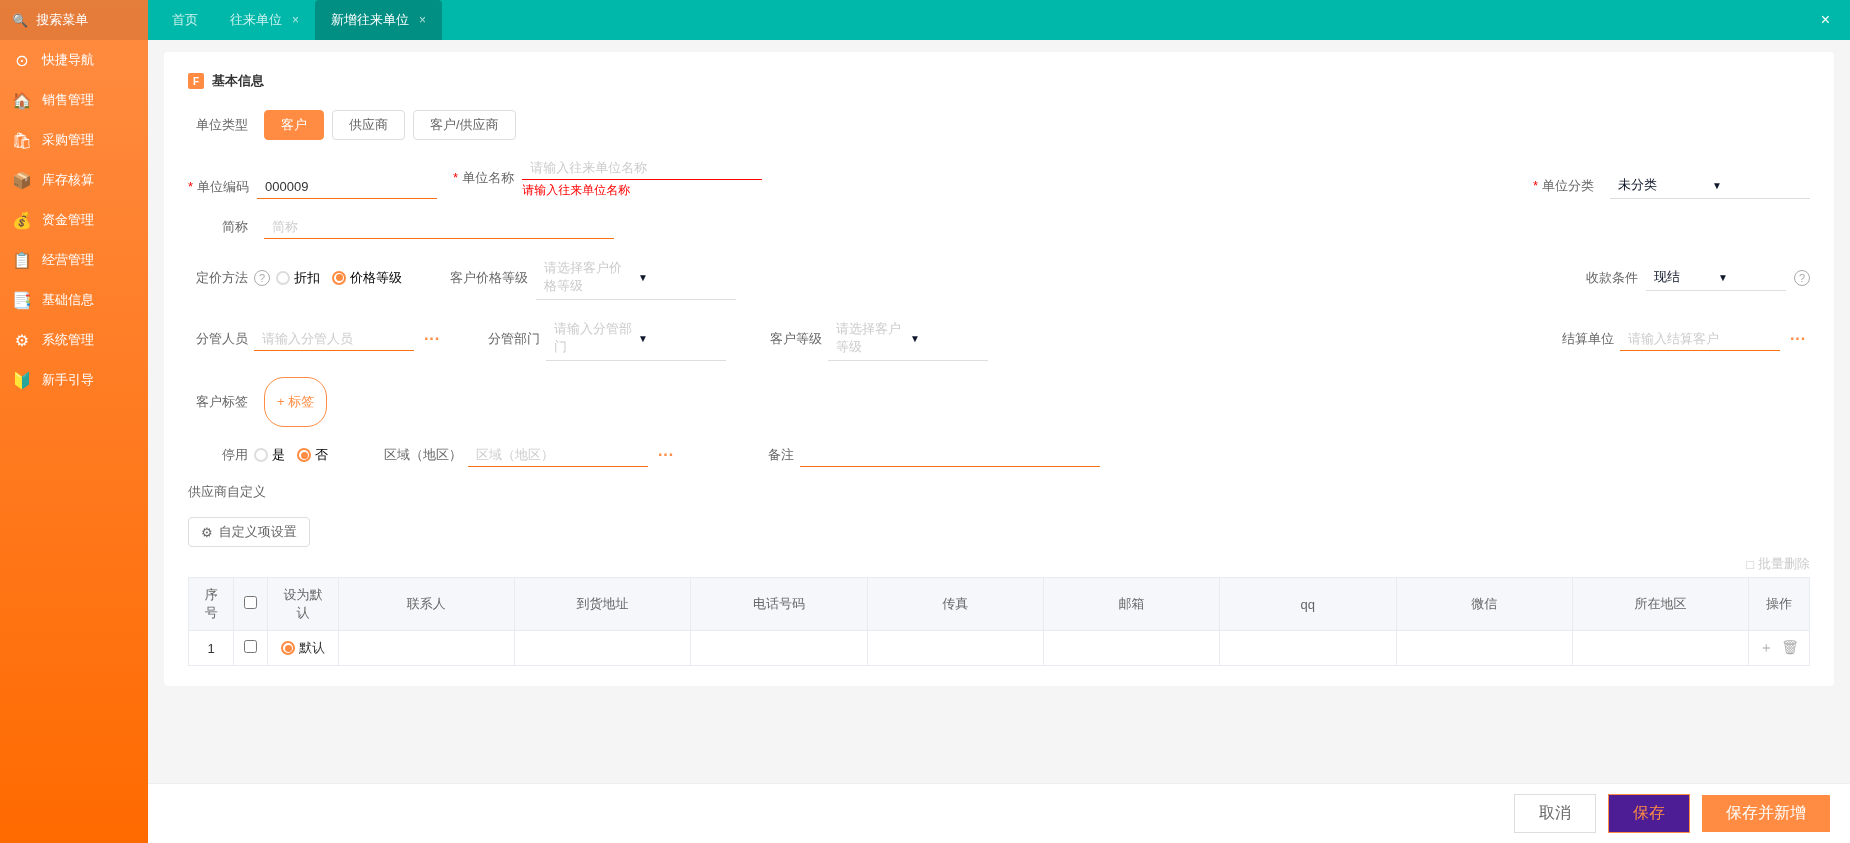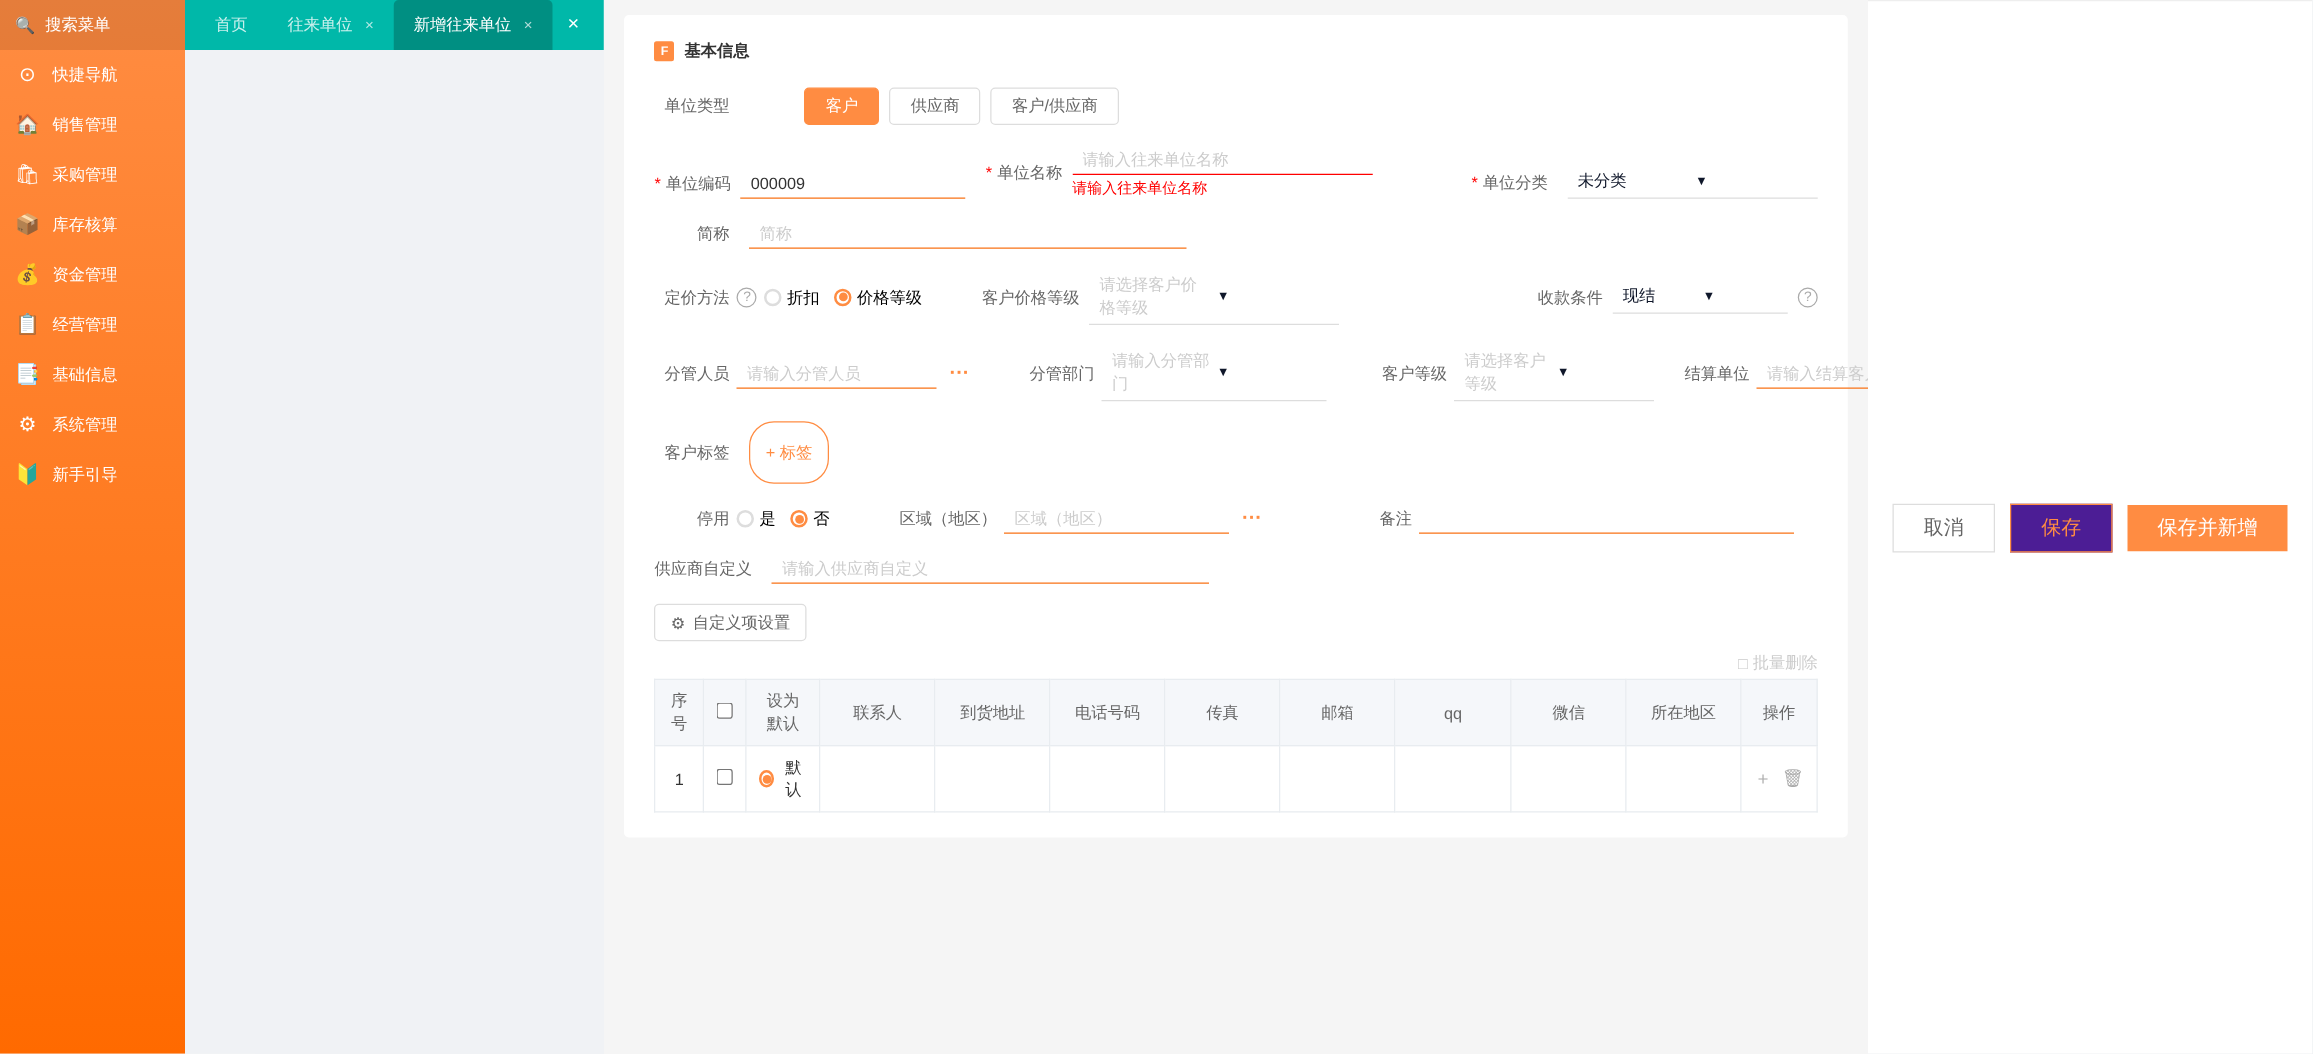--- a/index.html
+++ b/index.html
@@ -29,21 +29,21 @@
       align-items: center;
       padding: 10px 12px;
       gap: 10px;
       cursor: pointer;
       font-size: 13px;
       color: white;
     }
     .sidebar-icon { width: 20px; height: 20px; display: flex; align-items: center; justify-content: center; font-size: 16px; }
 
     
-    .main { flex: 1; display: flex; flex-direction: row; overflow: hidden; background: #f0f2f5; }
+    .main { flex: 1; display: flex; flex-direction: column; overflow: hidden; background: #f0f2f5; }
 
     
     .tab-bar {
       background: #00b8a9;
       display: flex;
       align-items: center;
       height: 40px;
       padding: 0 8px;
       gap: 0;
     }
@@ -126,21 +126,21 @@
       font-size: 13px;
       color: #333;
       background: transparent;
       min-width: 160px;
     }
     .form-input::placeholder { color: #ccc; }
     .form-input.error { border-bottom-color: red; }
     .error-msg { color: red; font-size: 12px; margin-top: 2px; }
 
     
-    .type-btn-group { display: flex; gap: 8px; margin-left: 44px; }
+    .type-btn-group { display: flex; gap: 8px; }
     .type-btn {
       padding: 5px 16px;
       border: 1px solid #ddd;
       border-radius: 4px;
       cursor: pointer;
       font-size: 13px;
       background: white;
       color: #666;
     }
     .type-btn.active {
@@ -509,21 +509,20 @@
         </div>
 
         <div class="field-block" style="align-items:center; gap:6px; margin-left:40px;">
           <span class="form-label">备注</span>
           <input class="form-input" type="text" style="width: 300px;">
         </div>
       </div>
 
       <div class="form-row">
         <span class="form-label">供应商自定义</span>
-        <input class="form-input" type="text" placeholder="请输入供应商自定义" style="width: 350px;">
       </div>
 
       <div class="table-section">
         <button class="custom-settings-btn">
           <span>⚙</span>
           <span>自定义项设置</span>
         </button>
         <div class="batch-delete">
           <span>□</span>
           <span>批量删除</span>

